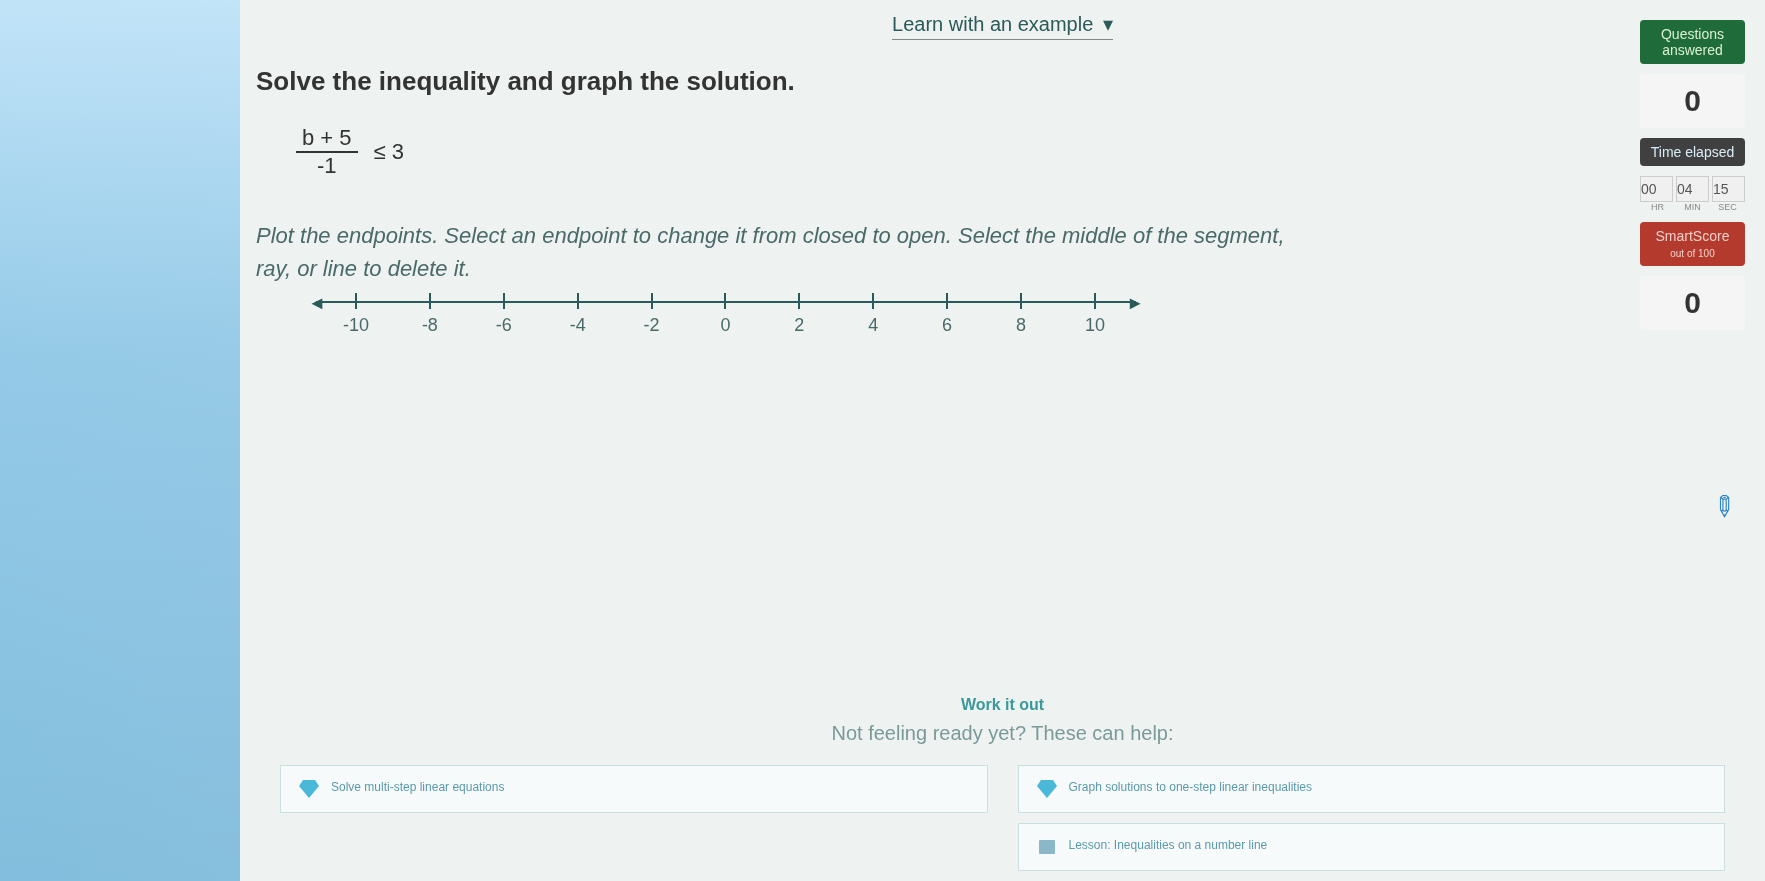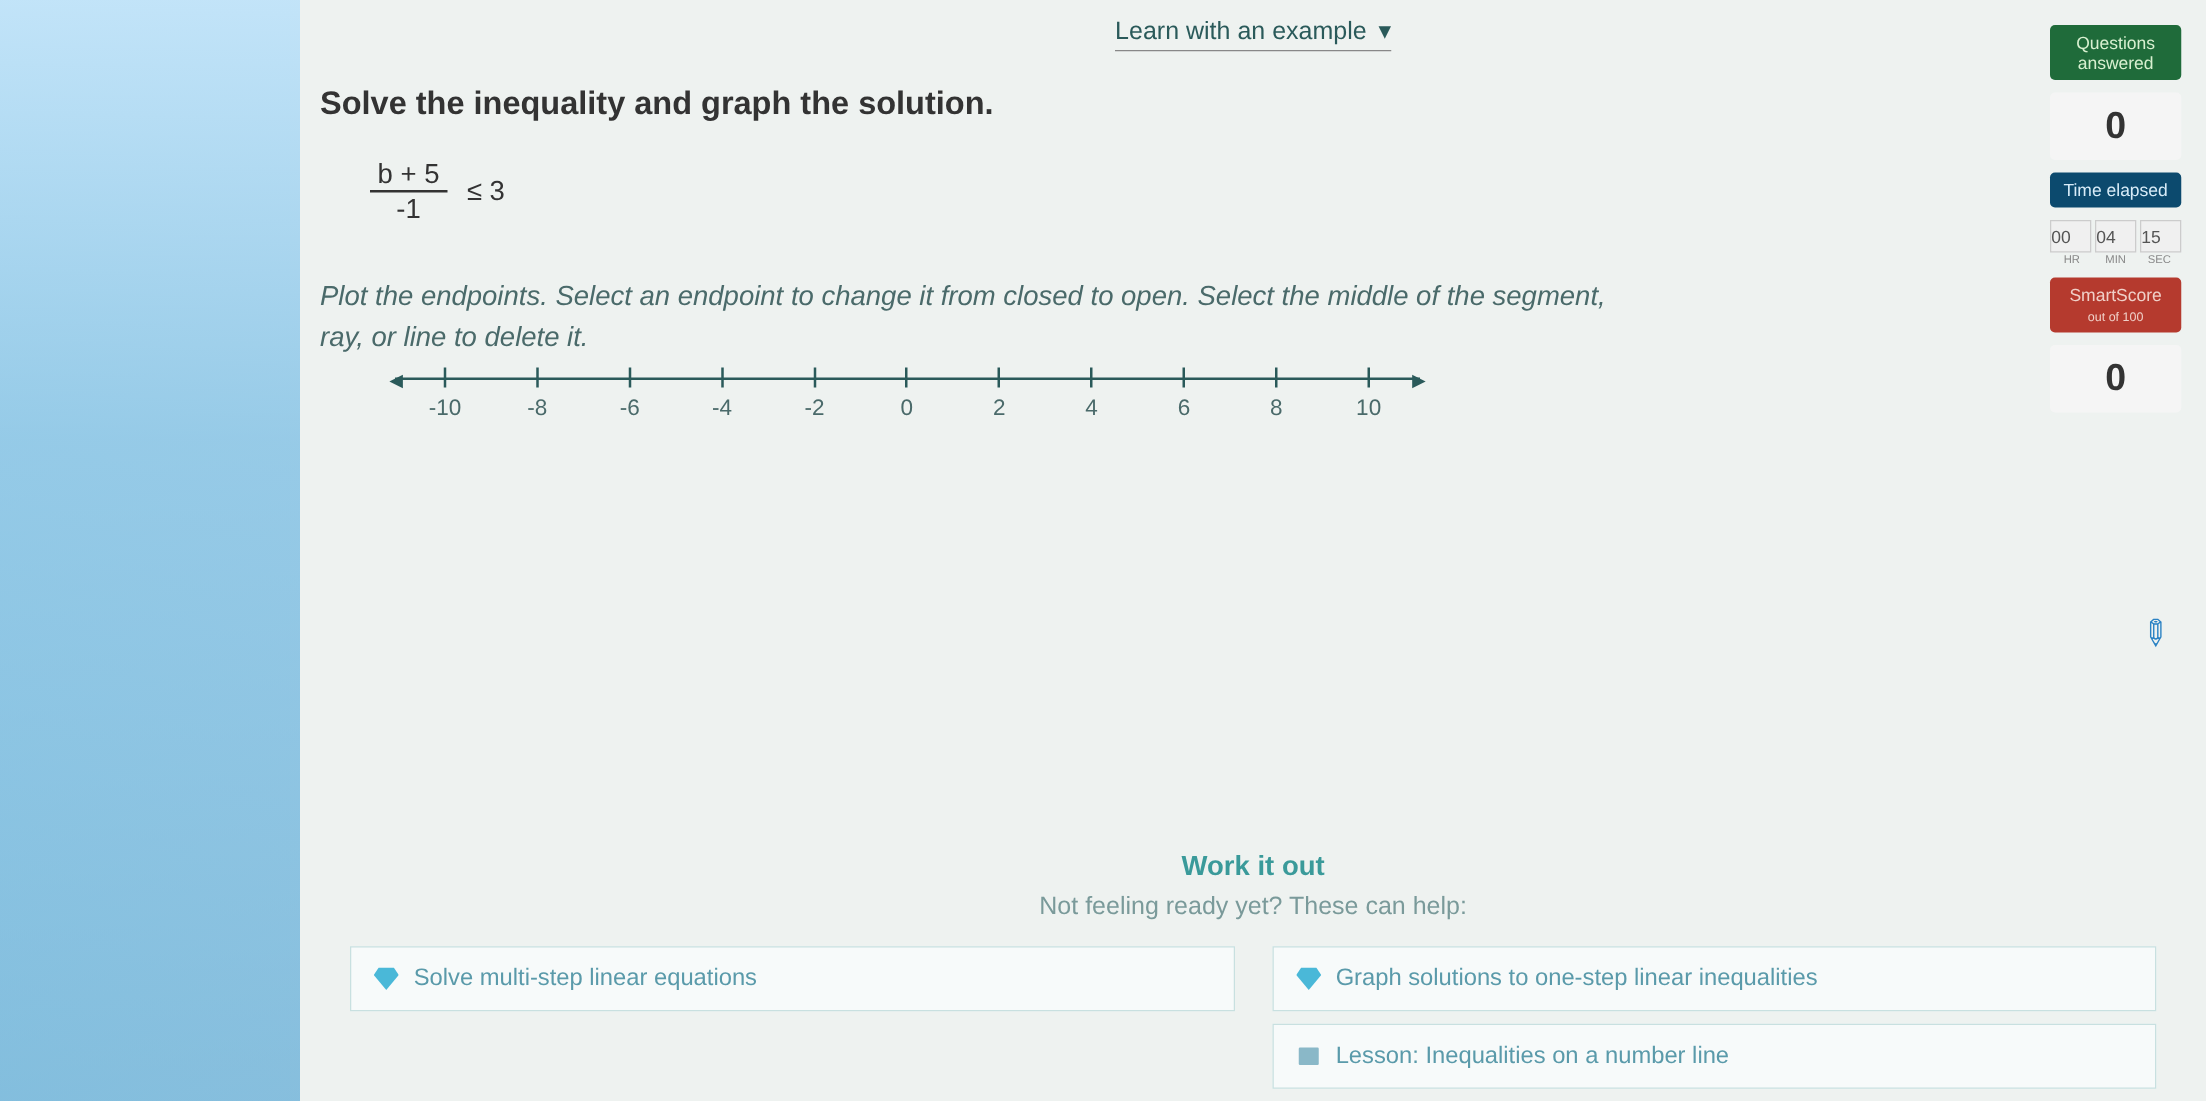--- a/index.html
+++ b/index.html
@@ -148,21 +148,21 @@
 }
 .side-box {
   border-radius: 4px;
   text-align: center;
   padding: 6px 4px;
   margin-bottom: 10px;
   font-size: 14px;
 }
 .sb-green { background: #1f6b3a; color: #d8f0d0; }
 .sb-white { background: #f5f5f5; color: #333; font-size: 30px; font-weight: bold; padding: 10px 0;}
-.sb-blue { background: #0c4a6e; color: #d8ecf8; }
+.sb-blue { background: #404040; color: #d8ecf8; }
 .sb-timer {
   display: flex;
   gap: 3px;
 }
 .sb-timer .dig {
   flex: 1;
   background: #f0f0f0;
   border: 1px solid #ccc;
   font-size: 14px;
   padding: 4px 0;
@@ -188,45 +188,44 @@
 .footer-area {
   position: absolute;
   bottom: 0;
   left: 0;
   right: 0;
   padding: 20px 40px 0;
 }
 .workit {
   text-align: center;
   color: #3a9a9a;
-  font-size: 22px;
+  font-size: 16px;
   font-weight: bold;
   margin-bottom: 8px;
 }
 .notready {
   text-align: center;
   color: #7a9a9a;
   font-size: 20px;
   margin-bottom: 20px;
 }
 .help-cards {
   display: flex;
   gap: 30px;
   padding-bottom: 10px;
 }
 .help-col { flex: 1; display: flex; flex-direction: column; gap: 10px;}
 .help-card {
   background: #f7fafa;
   border: 1px solid #c8e0e0;
   padding: 14px 18px;
   display: flex;
-  align-items: center;
   gap: 12px;
   color: #5a9aaa;
-  font-size: 19px;
+  font-size: 12px;
   cursor: pointer;
 }
 .gem-icon {
   width: 20px;
   height: 18px;
   display: inline-block;
 }
 .gem-icon svg { width: 100%; height: 100%; }
 </style>
 </head>

